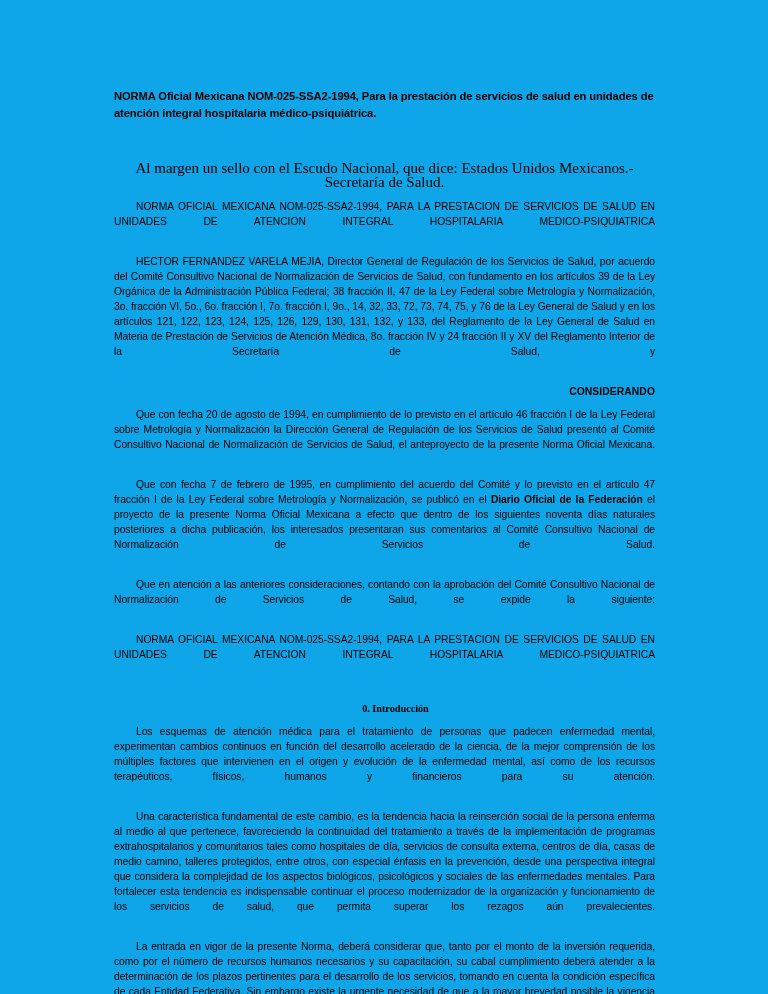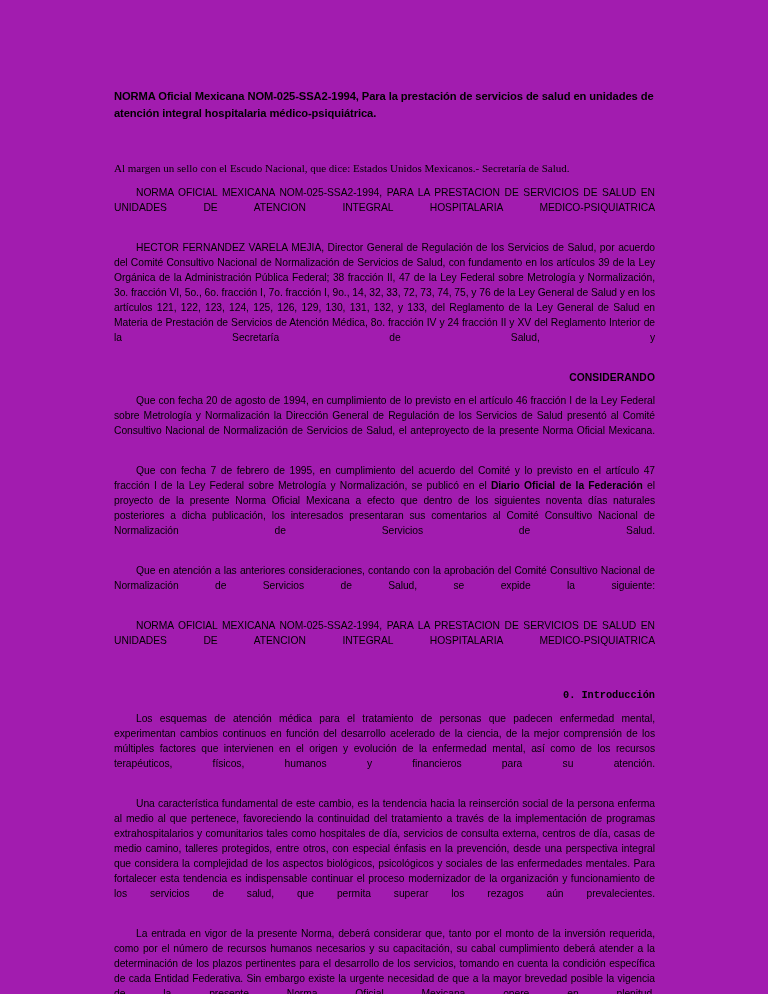--- a/index.html
+++ b/index.html
@@ -14,41 +14,41 @@
     overflow: hidden;
     font-family: "Liberation Sans", sans-serif;
     color: #000000;
     -webkit-font-smoothing: antialiased;
   }
 
   .page {
     position: relative;
     width: 768px;
     height: 994px;
-    background: #a21caf;
+    background: #0ea5e9;
     box-sizing: border-box;
     padding: 88px 113px 0 114px;
   }
 
   .doc-title {
     font-family: "Liberation Sans", sans-serif;
     font-size: 11.2px;
     font-weight: bold;
     line-height: 16.5px;
     text-align: left;
     margin: 0 0 0 0;
     letter-spacing: -0.1px;
   }
 
   .serif-line {
     font-family: "Liberation Serif", serif;
-    font-size: 11px;
+    font-size: 15px;
     line-height: 14px;
     margin: 40px 0 0 0;
-    text-align: left;
+    text-align: center;
   }
 
   p.body-par {
     font-family: "Liberation Sans", sans-serif;
     font-size: 10.3px;
     line-height: 15px;
     text-align: justify;
     text-justify: inter-word;
     margin: 10px 0 0 0;
     text-indent: 22px;
@@ -58,24 +58,24 @@
   .center-head {
     font-family: "Liberation Sans", sans-serif;
     font-size: 10.3px;
     font-weight: bold;
     text-align: right;
     margin: 12px 0 0 0;
     letter-spacing: 0.1px;
   }
 
   .sec-head {
-    font-family: Liberation Mono, monospace;
+    font-family: Liberation Serif, serif;
     font-size: 10.3px;
     font-weight: bold;
-    text-align: right;
+    text-align: center;
     margin: 13px 0 0 0;
     padding-left: 22px;
     letter-spacing: -0.05px;
   }
 
   .sec-head.gap-lg {
     margin-top: 26px;
   }
 
   b, strong { font-weight: bold; }

